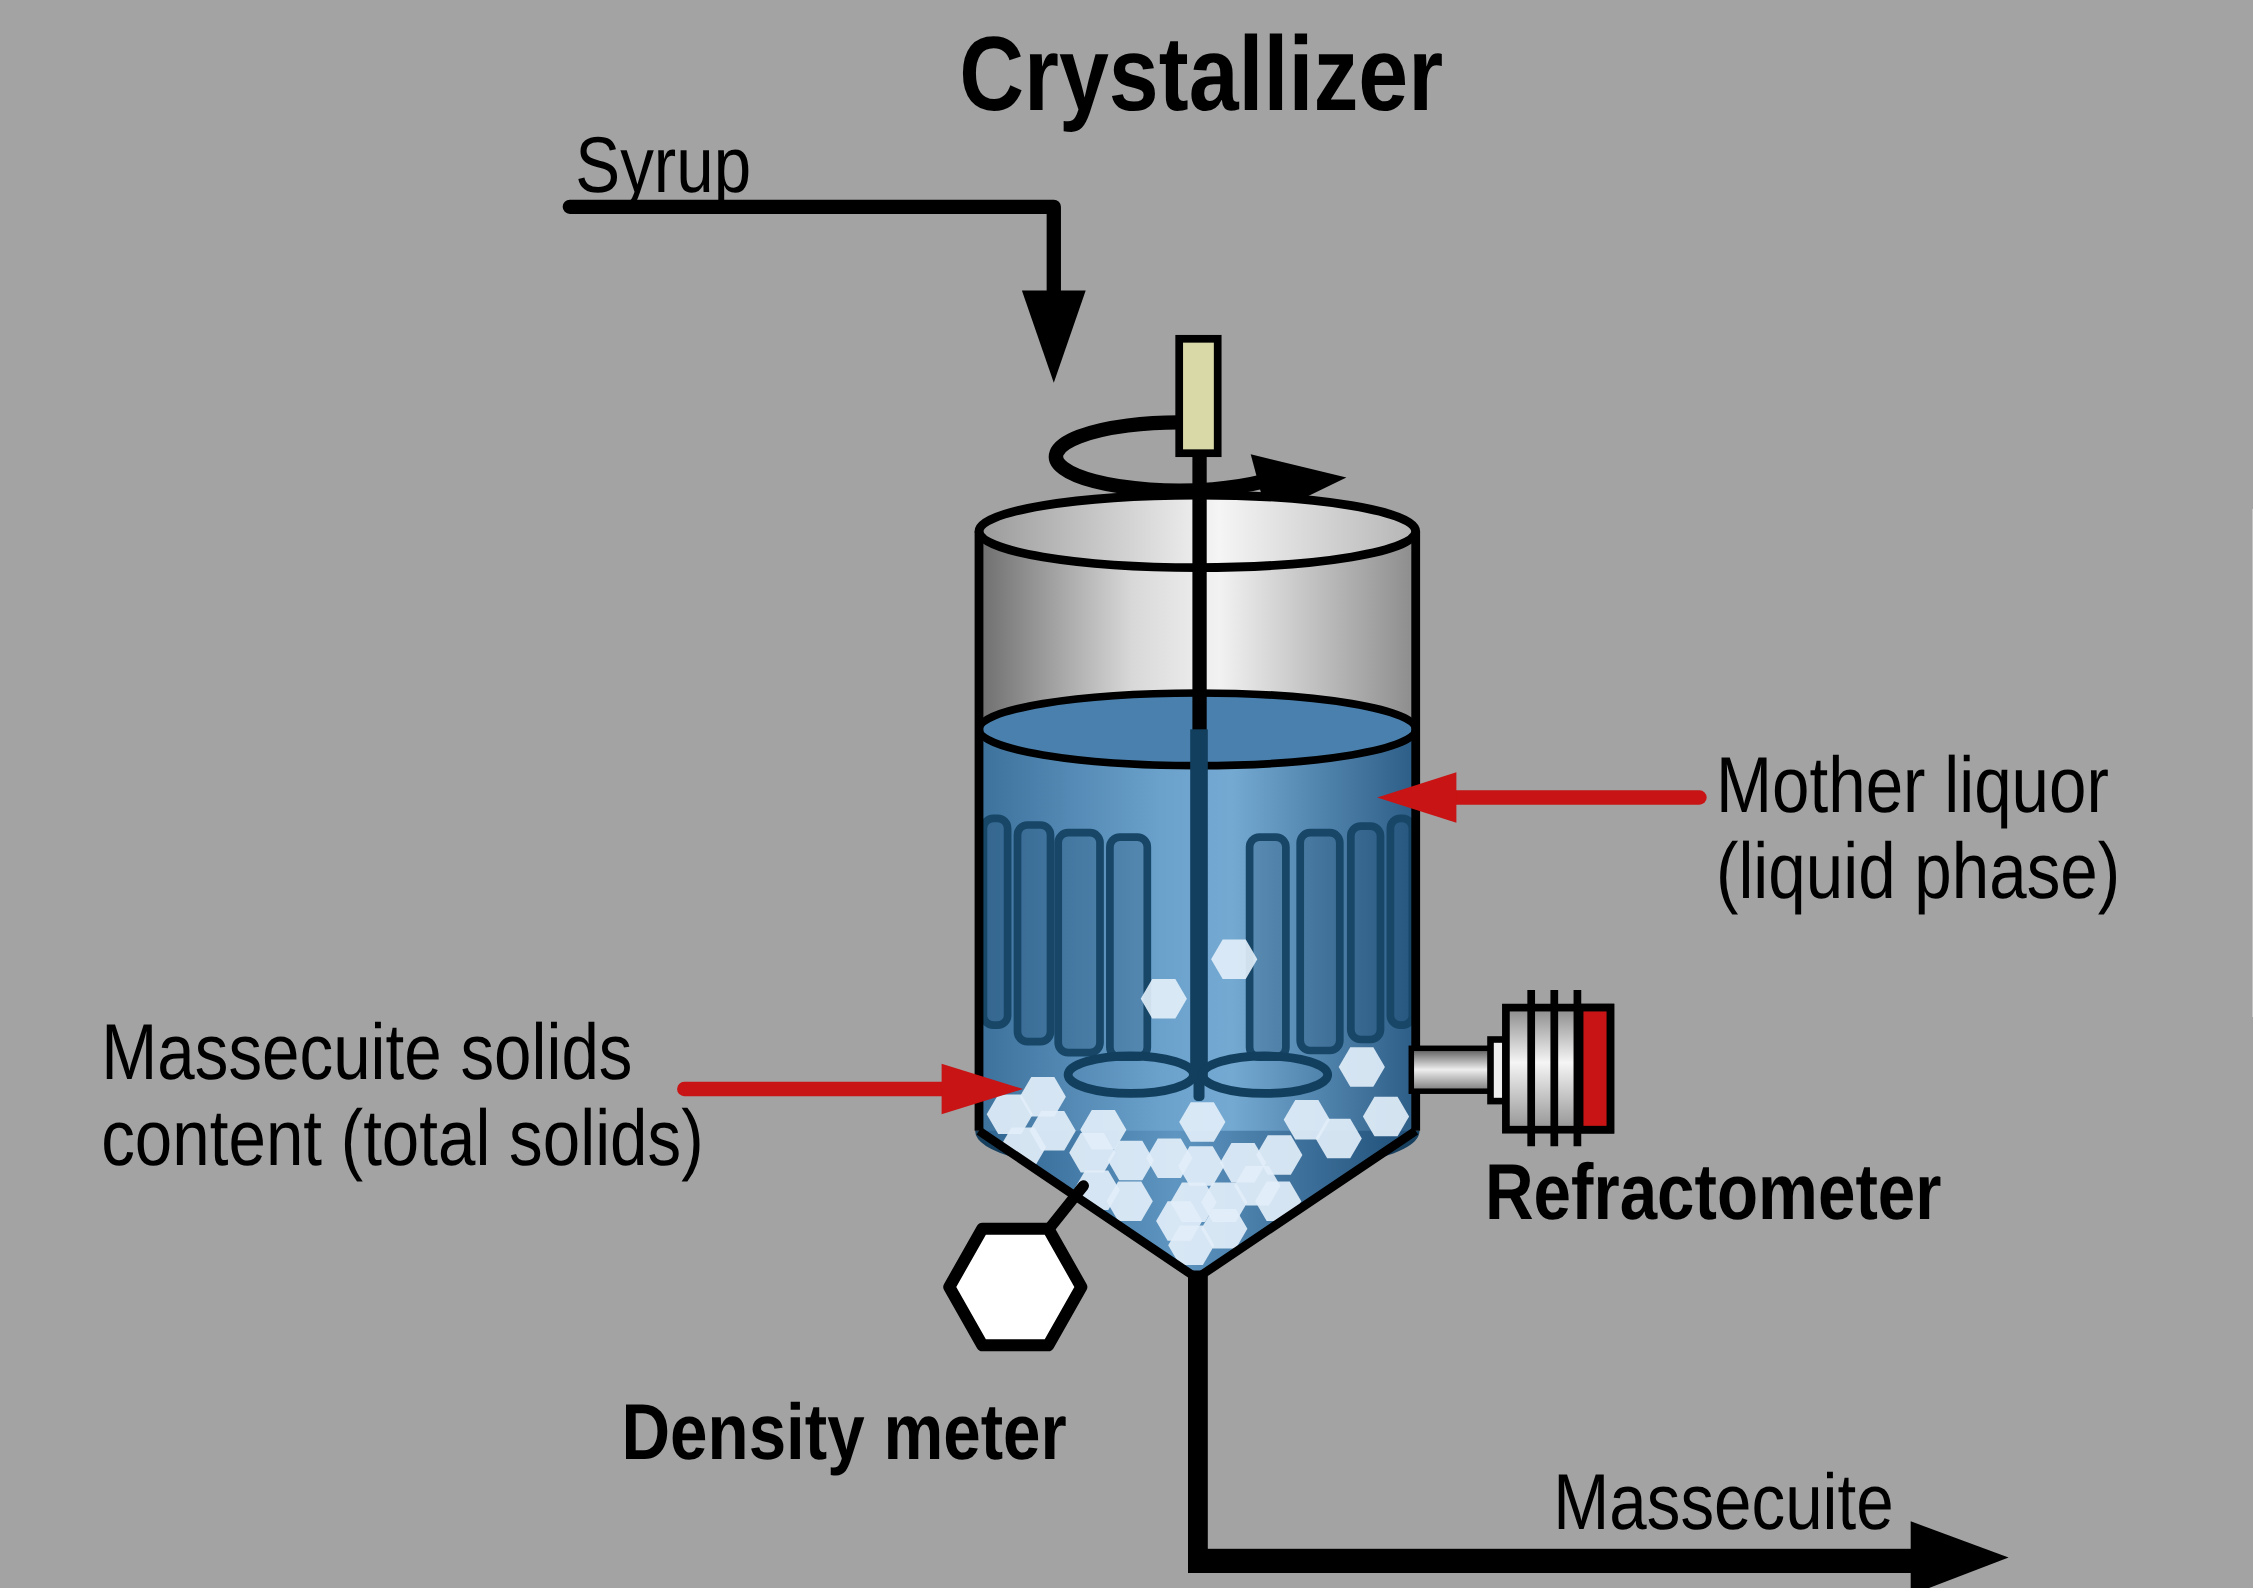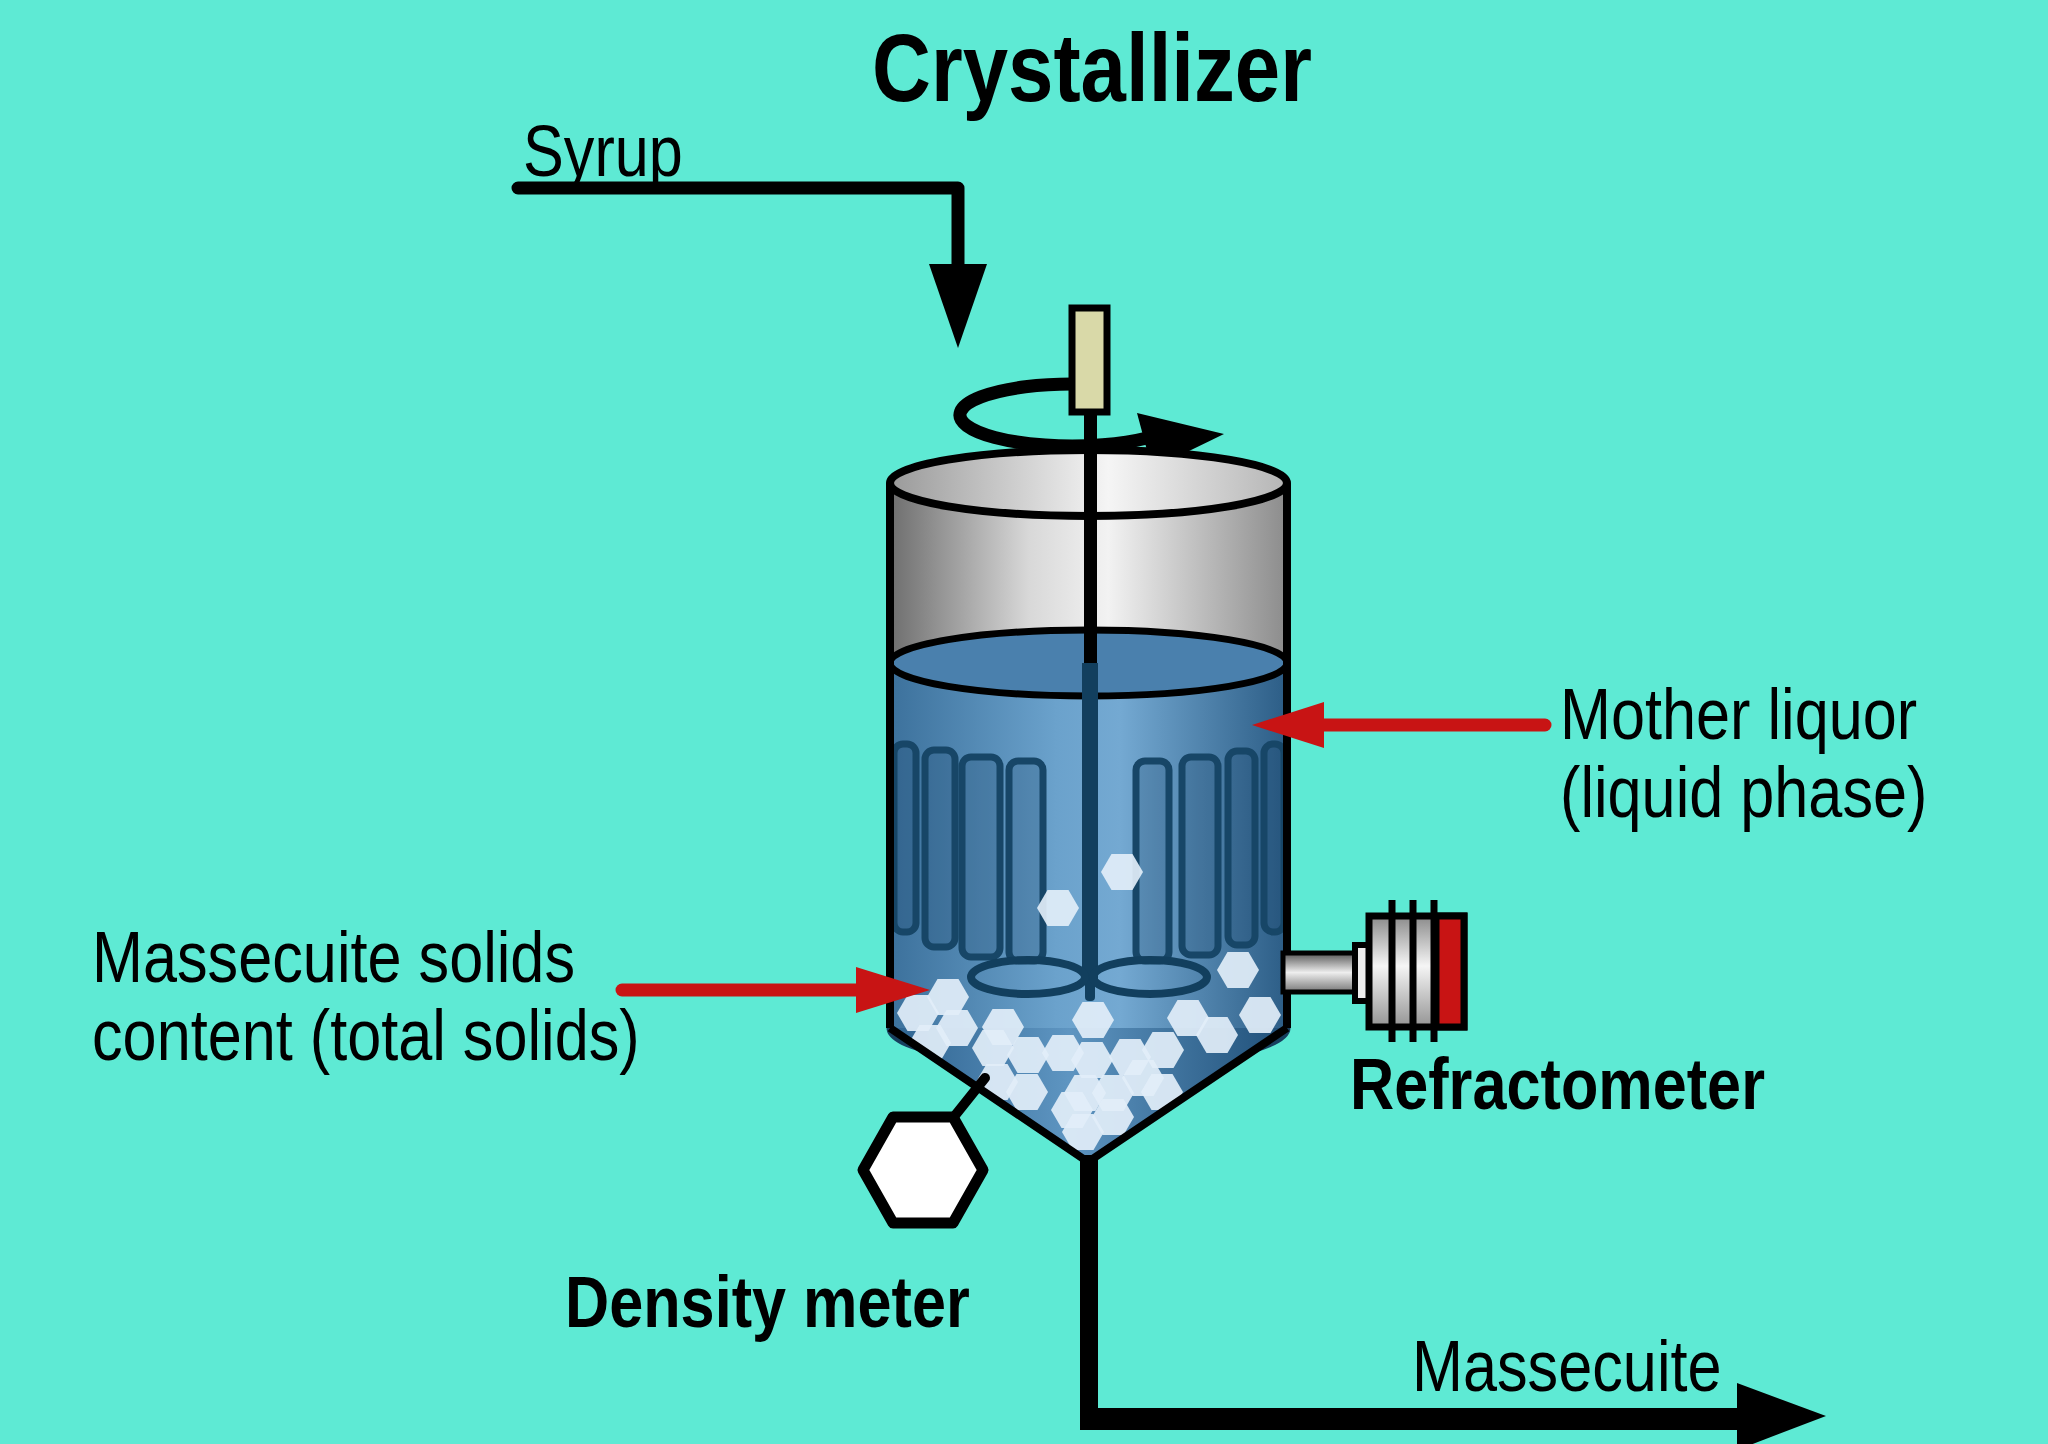--- a/index.html
+++ b/index.html
@@ -1,16 +1,16 @@
 <!DOCTYPE html>
 <html><head>
 <meta charset="utf-8">
 <style>
   html,body{margin:0;padding:0;background:#ffffff;}
-  #stage{position:relative;width:2048px;height:1444px;background:#5eead4;overflow:hidden;
+  #stage{position:relative;width:2048px;height:1444px;background:#a3a3a3;overflow:hidden;
          font-family:"Liberation Sans","DejaVu Sans",sans-serif;}
   #diagram-svg{position:absolute;left:0;top:0;}
   .lbl{position:absolute;color:#000;white-space:nowrap;transform:scaleX(0.85);transform-origin:0 0;}
   .lbl.reg{font-size:72px;line-height:72px;font-weight:400;}
   .lbl.reg2{font-size:72px;line-height:78px;font-weight:400;}
   .lbl.bold{font-size:72px;line-height:72px;font-weight:700;}
   .lbl.title{font-size:96px;line-height:96px;font-weight:700;}
 </style>
 </head>
 <body>

